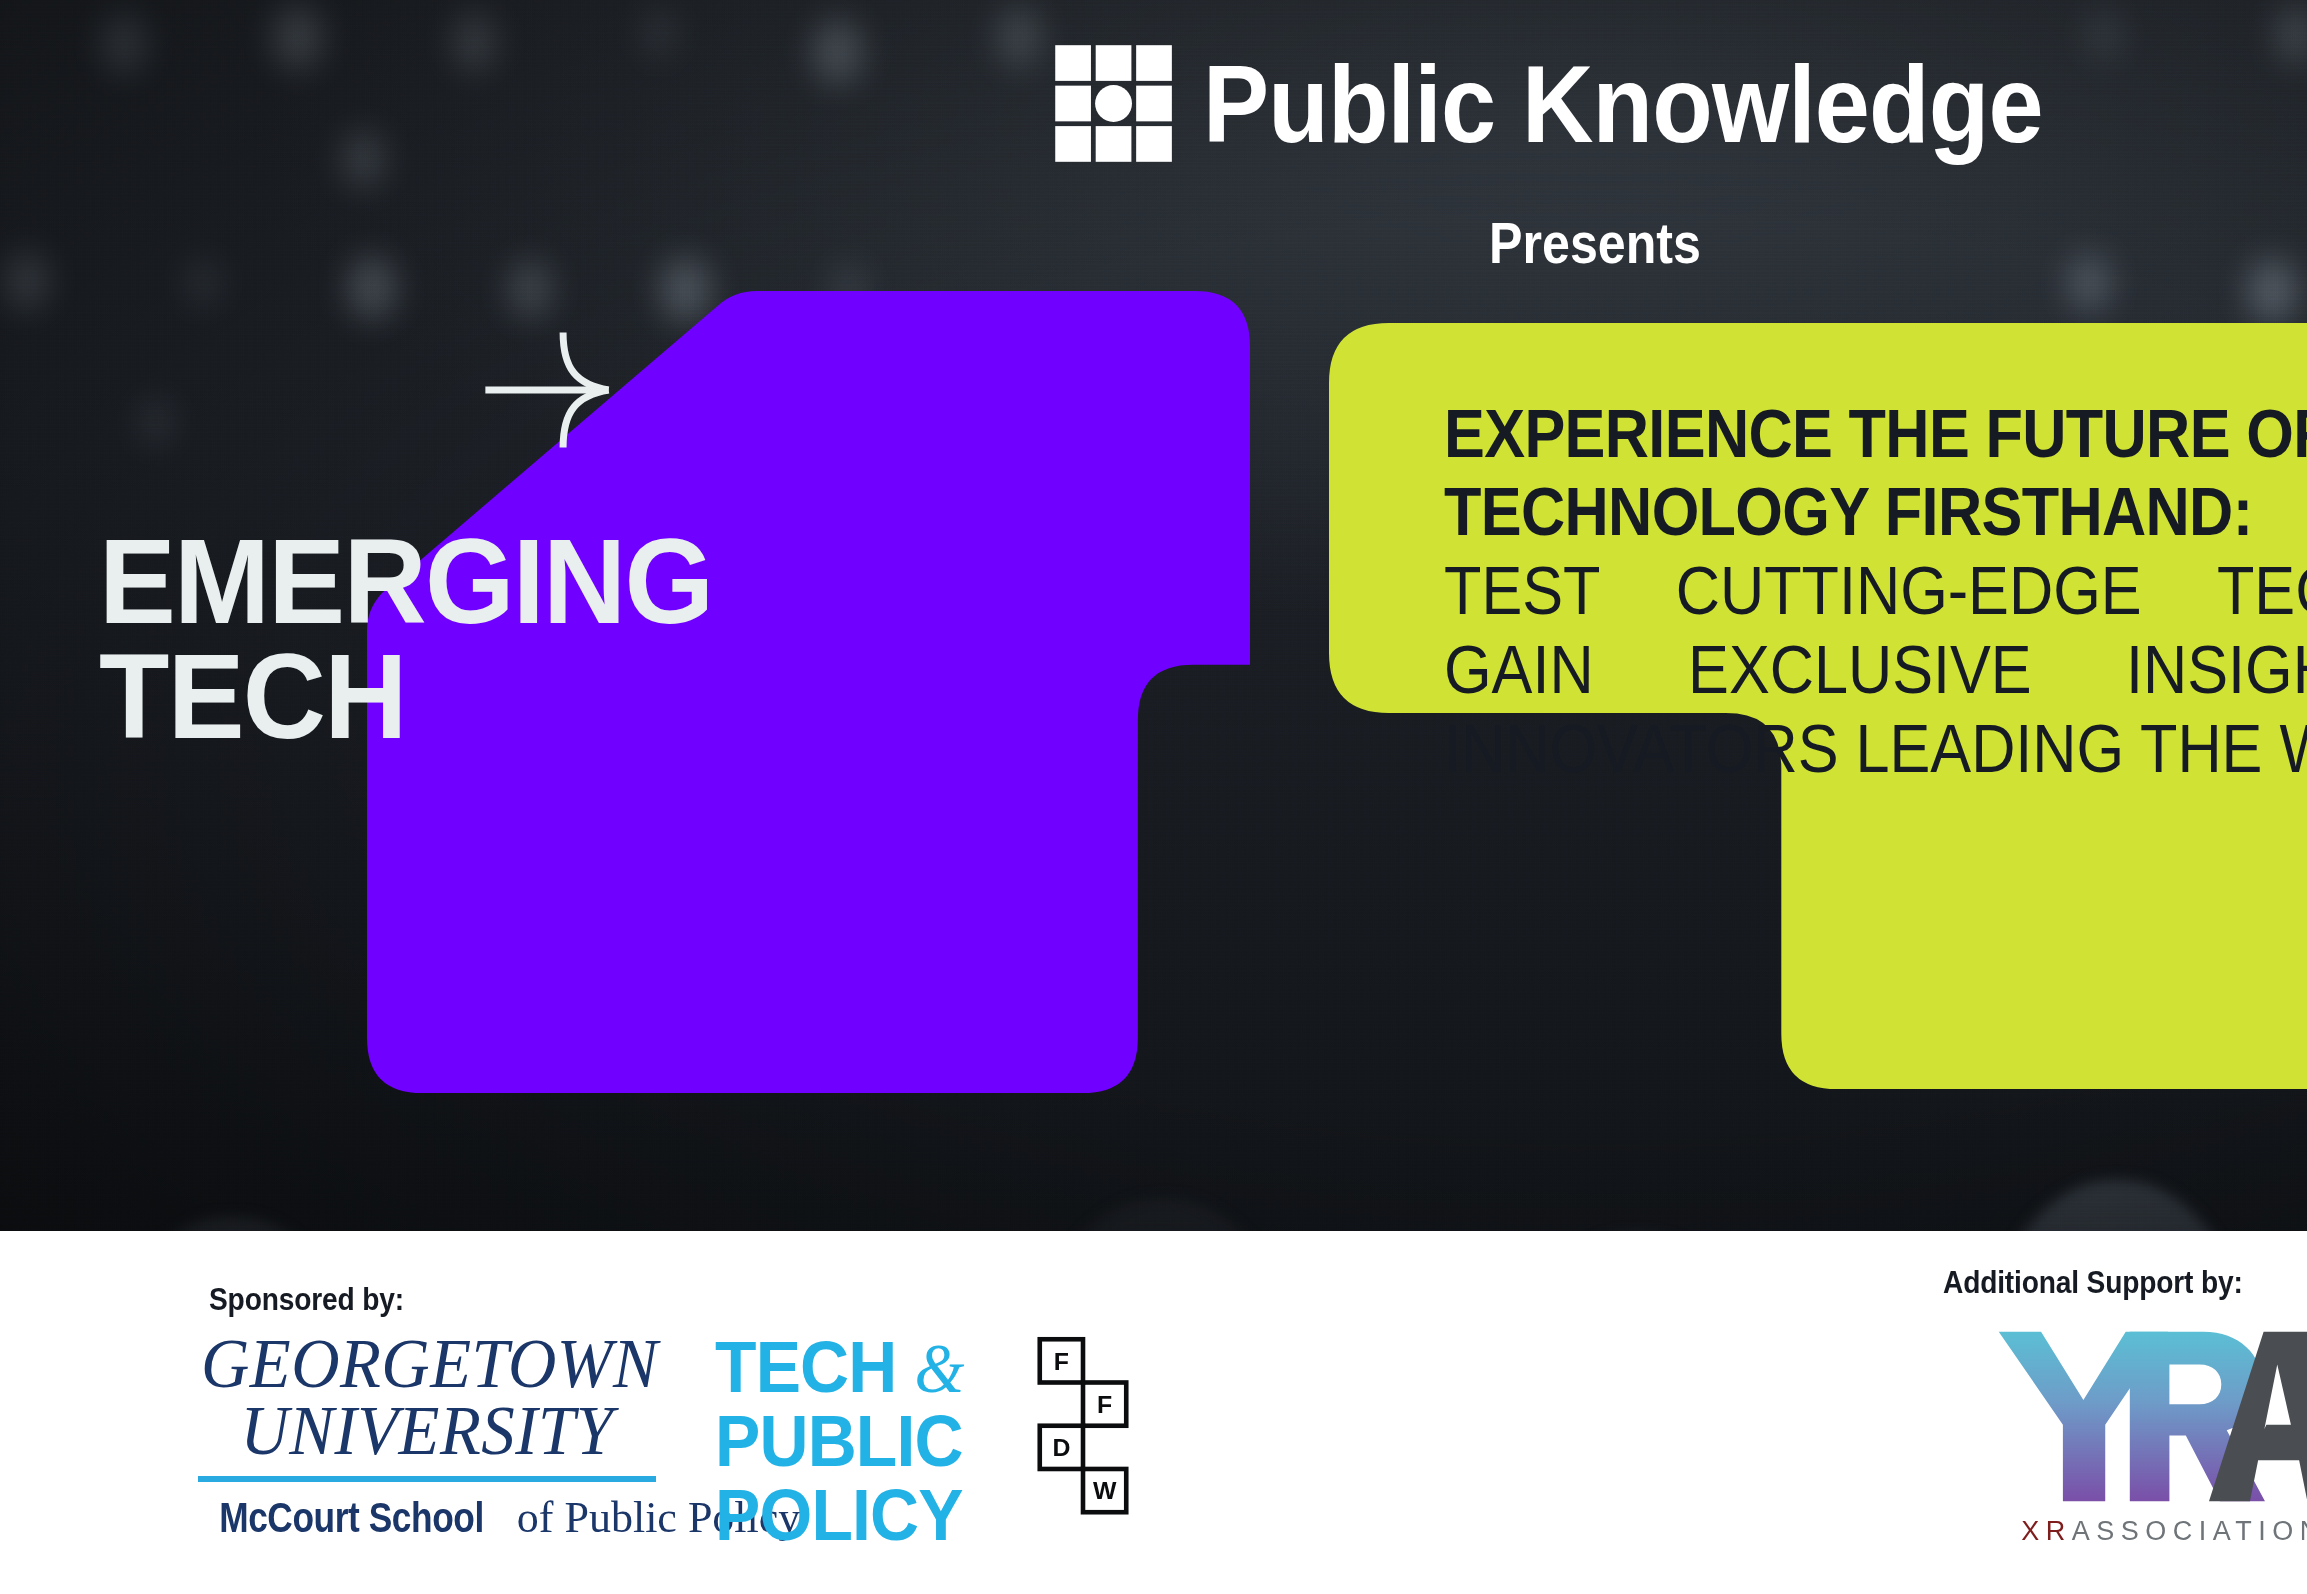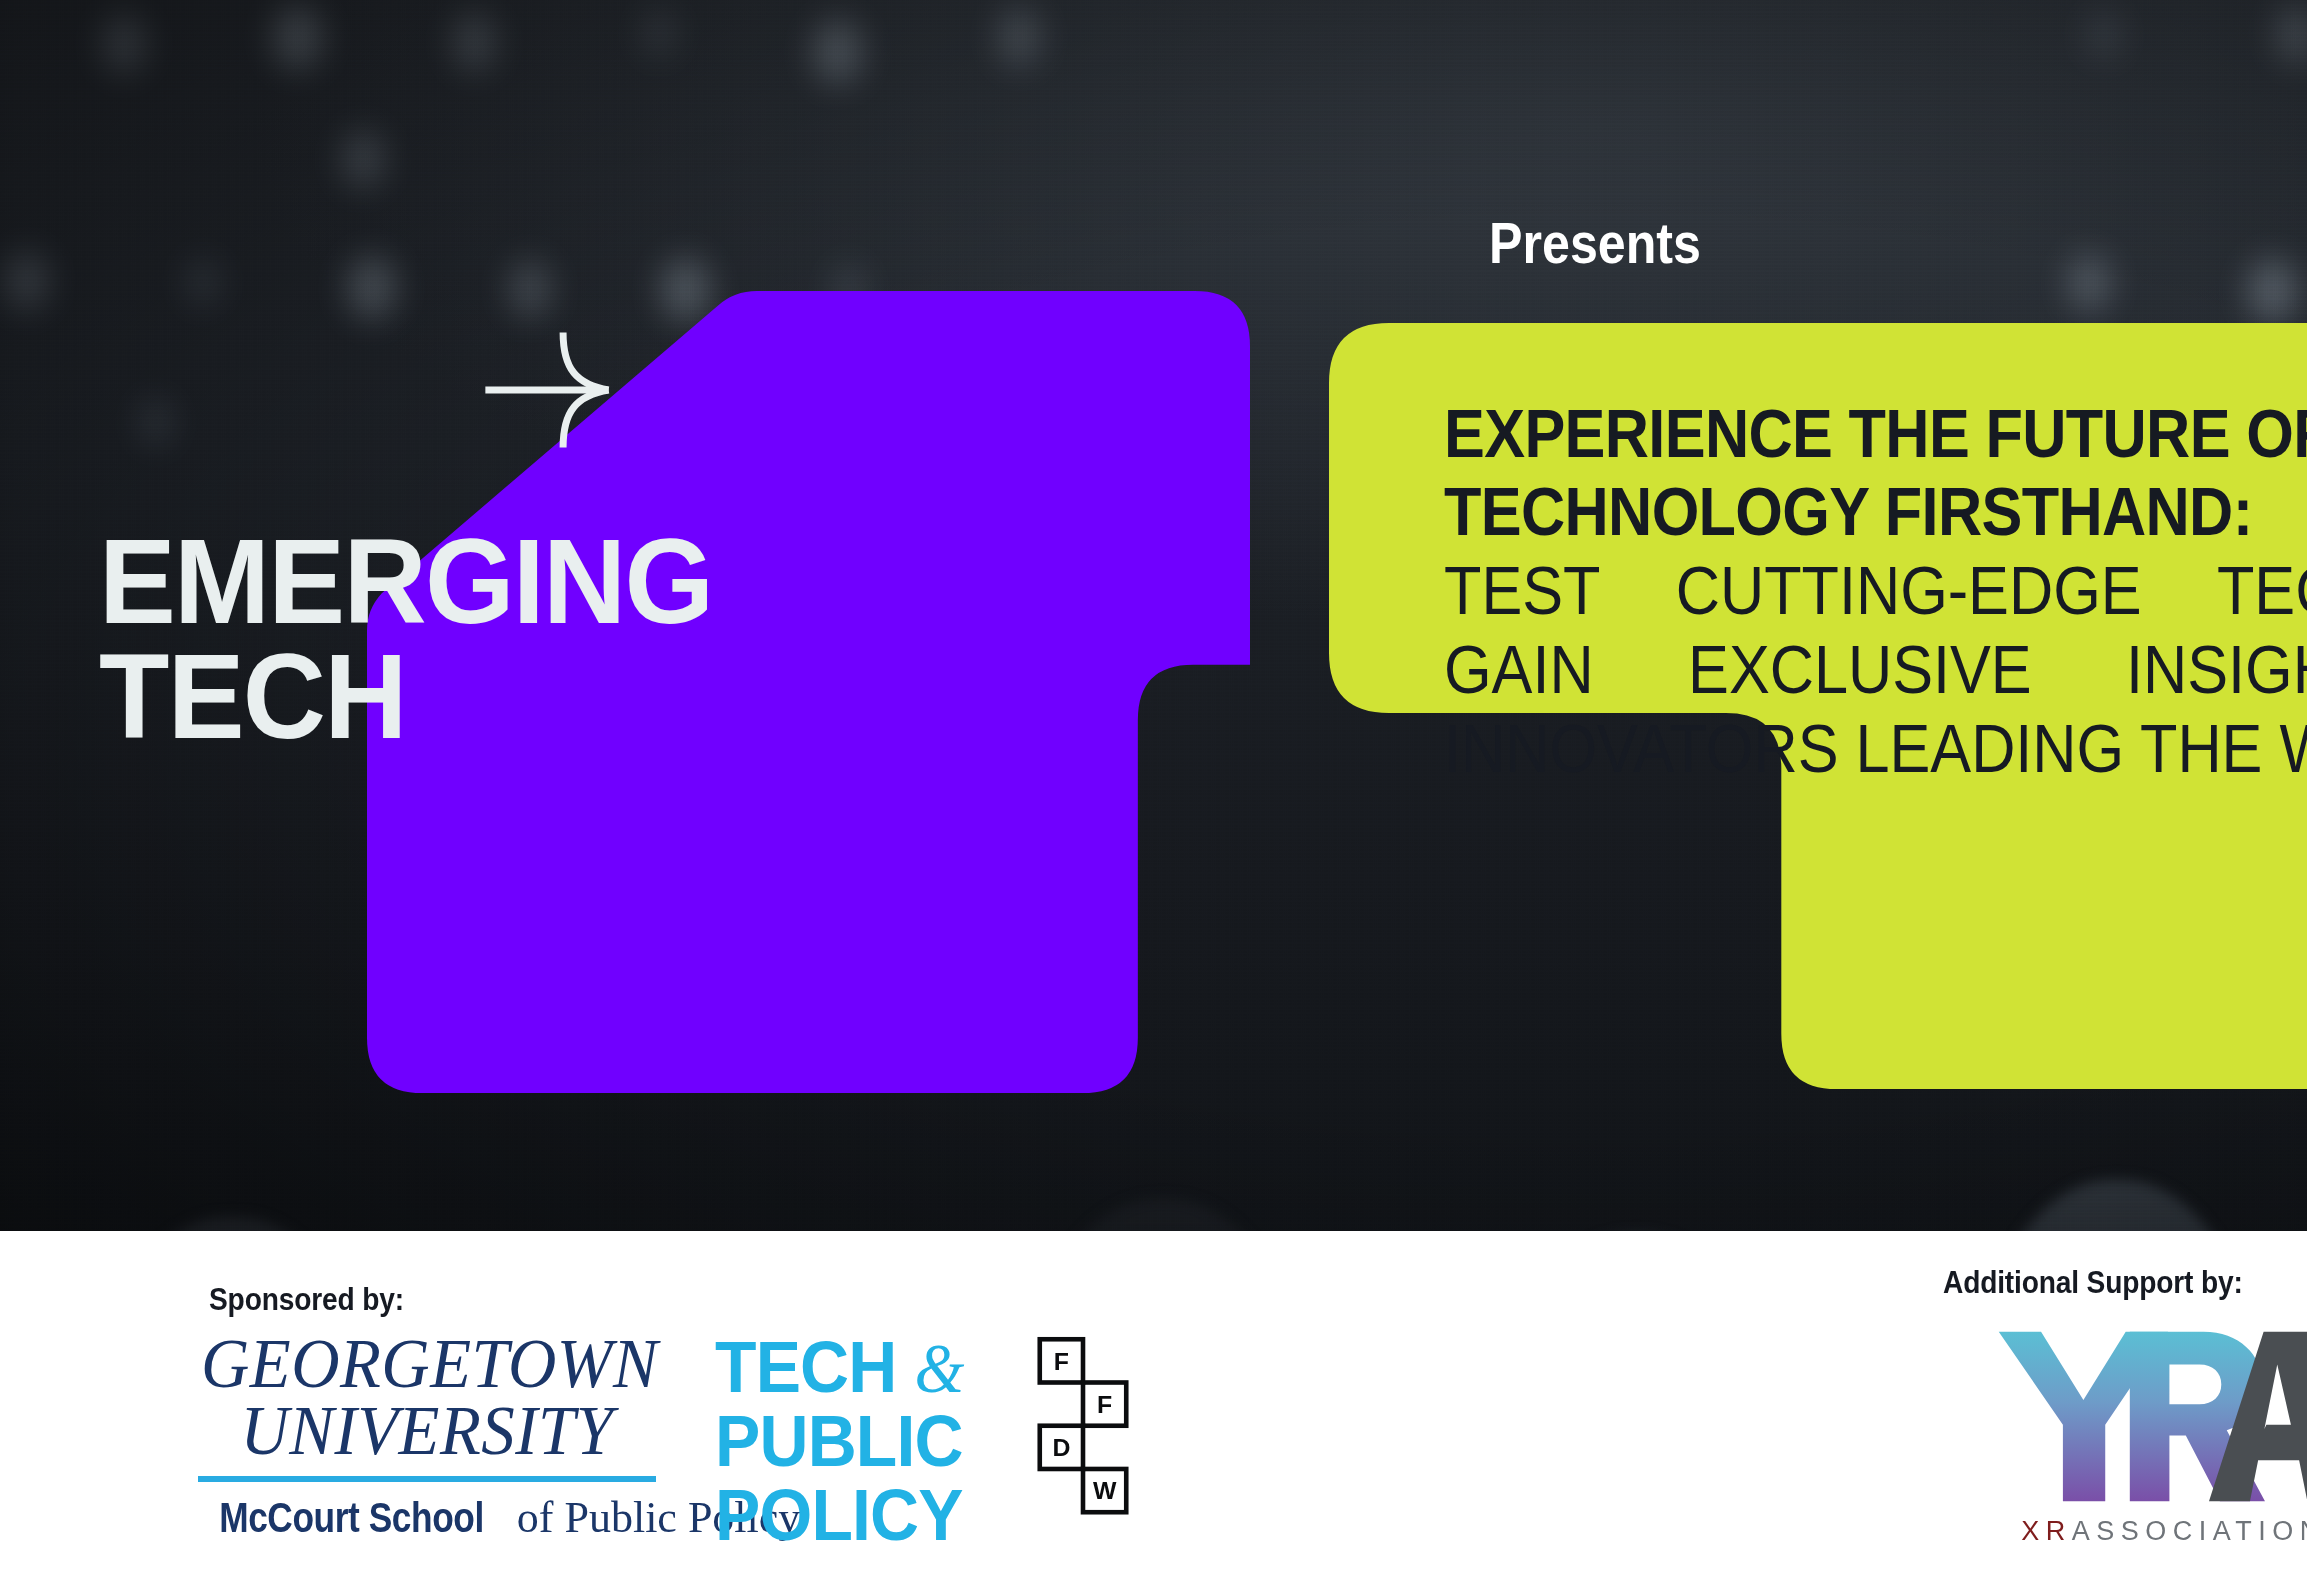--- a/index.html
+++ b/index.html
@@ -216,20 +216,36 @@
       <span class="dk" style="left:2178px; width:341px; height:231px;"></span>
 
     </div>
 
     <div class="shoulders"></div>
     <div class="grain"></div>
     <div class="vignette"></div>
   </div>
 
   <div class="header">
+    <div class="brand-row">
+      <svg class="pk-mark" viewBox="0 0 100 100">
+        <g fill="#ffffff">
+          <rect x="1" y="1" width="30" height="30"></rect>
+          <rect x="35" y="1" width="30" height="30"></rect>
+          <rect x="69" y="1" width="30" height="30"></rect>
+          <rect x="1" y="35" width="30" height="30"></rect>
+          <circle cx="50" cy="50" r="15.5"></circle>
+          <rect x="69" y="35" width="30" height="30"></rect>
+          <rect x="1" y="69" width="30" height="30"></rect>
+          <rect x="35" y="69" width="30" height="30"></rect>
+          <rect x="69" y="69" width="30" height="30"></rect>
+        </g>
+      </svg>
+      <div class="brand-name">Public Knowledge</div>
+    </div>
     <div class="presents">Presents</div>
   </div>
 
   <div class="purple-card">
     <svg viewBox="0 0 1913 1738" preserveAspectRatio="none">
       <path fill="#7000FF" d="
         M 845 0
         L 1793 0
         Q 1913 0 1913 120
         L 1913 810

